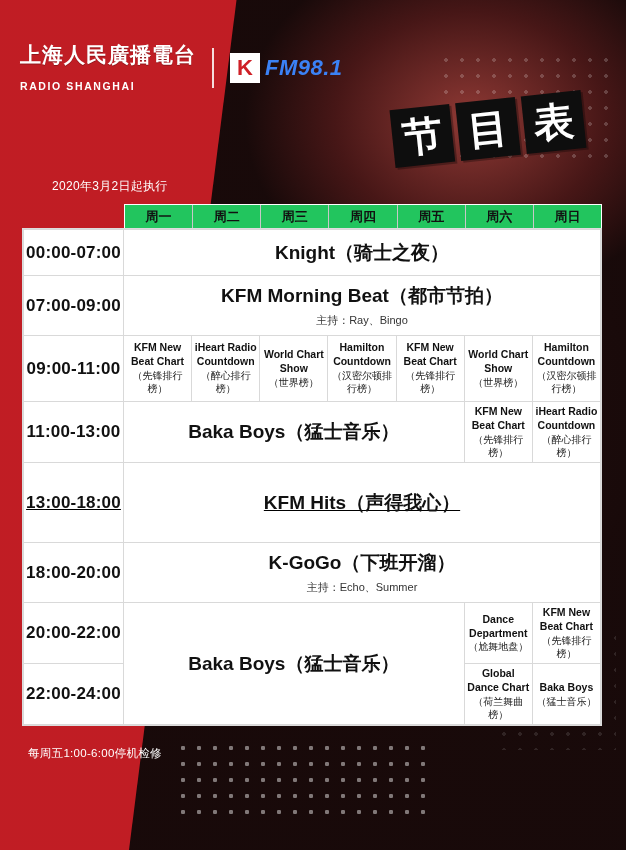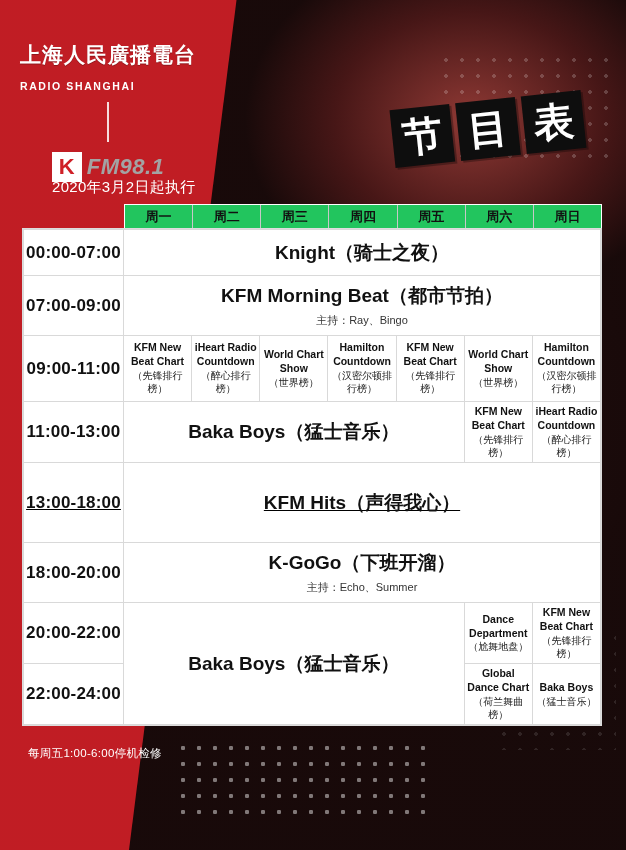--- a/index.html
+++ b/index.html
@@ -37,59 +37,59 @@
     background-size: 16px 16px;
   }
   .dots-tr { right: 18px; top: 52px; width: 170px; height: 110px; opacity: 0.55; }
   .dots-bl { left: 175px; bottom: 30px; width: 260px; height: 80px;
              background-image: radial-gradient(circle, rgba(255,255,255,0.45) 2px, transparent 2.4px); }
   .dots-br { right: 10px; bottom: 100px; width: 120px; height: 120px; opacity: 0.3; }
 
   
   .logo-row {
     position: absolute; left: 20px; top: 44px;
-    display: flex; align-items: center; gap: 10px; flex-direction: column;
+    display: flex; align-items: center; gap: 10px;
   }
   .logo-shrs { display: flex; flex-direction: column; align-items: flex-start; }
   .logo-shrs .cn {
     color: #fff; font-size: 21px; font-weight: 700; letter-spacing: 1px;
     font-family: "DejaVu Sans", sans-serif;
     line-height: 1.05;
     text-shadow: 0 1px 0 rgba(0,0,0,0.25);
   }
   .logo-shrs .en {
     color: #fff; font-size: 10.5px; font-weight: 700; letter-spacing: 1.6px;
     margin-top: 14px;
   }
   .logo-divider { width: 2px; height: 40px; background: rgba(255,255,255,0.85); margin: 0 6px; }
   .logo-kfm { display: flex; align-items: center; gap: 5px; }
   .kbox {
     width: 30px; height: 30px; background: #ffffff; position: relative;
     display: flex; align-items: center; justify-content: center;
   }
   .kbox span { color: #cf2027; font-size: 22px; font-weight: 700; font-family: "Liberation Sans", sans-serif; }
-  .kfm-text { color: #a3a3a3; font-size: 22px; font-weight: 700; font-style: italic; letter-spacing: 0.5px; }
+  .kfm-text { color: #3b82f6; font-size: 22px; font-weight: 700; font-style: italic; letter-spacing: 0.5px; }
 
   
   .title-blocks {
     position: absolute; right: 42px; top: 100px;
     display: flex; gap: 6px; transform: rotate(-6deg);
   }
   .tb {
     background: #0e0e0e;
     color: #fff;
     width: 60px; height: 58px;
     display: flex; align-items: center; justify-content: center;
     font-size: 40px; font-weight: 700;
     font-family: "DejaVu Sans", sans-serif;
     box-shadow: 2px 2px 0 rgba(0,0,0,0.3);
   }
   .date-note {
     position: absolute; left: 52px; top: 178px;
-    color: #ffffff; font-size: 15px; letter-spacing: 0.3px;
+    color: #ffffff; font-size: 12px; letter-spacing: 0.3px;
   }
   .footer-note {
     position: absolute; left: 28px; top: 746px;
     color: #ffffff; font-size: 11.5px; letter-spacing: 0.3px;
   }
 
   
   .weekdays {
     position: absolute; left: 124px; top: 204px;
     width: 478px; height: 26px;

